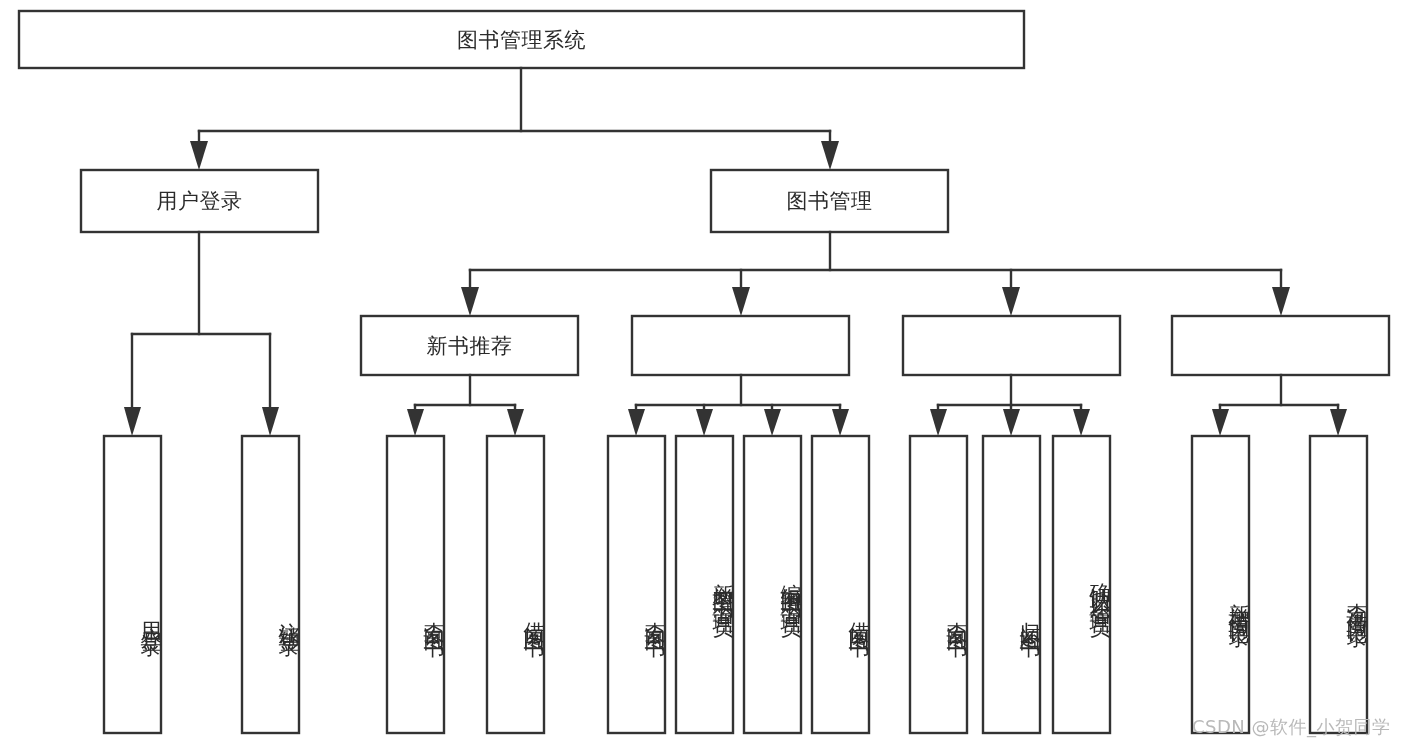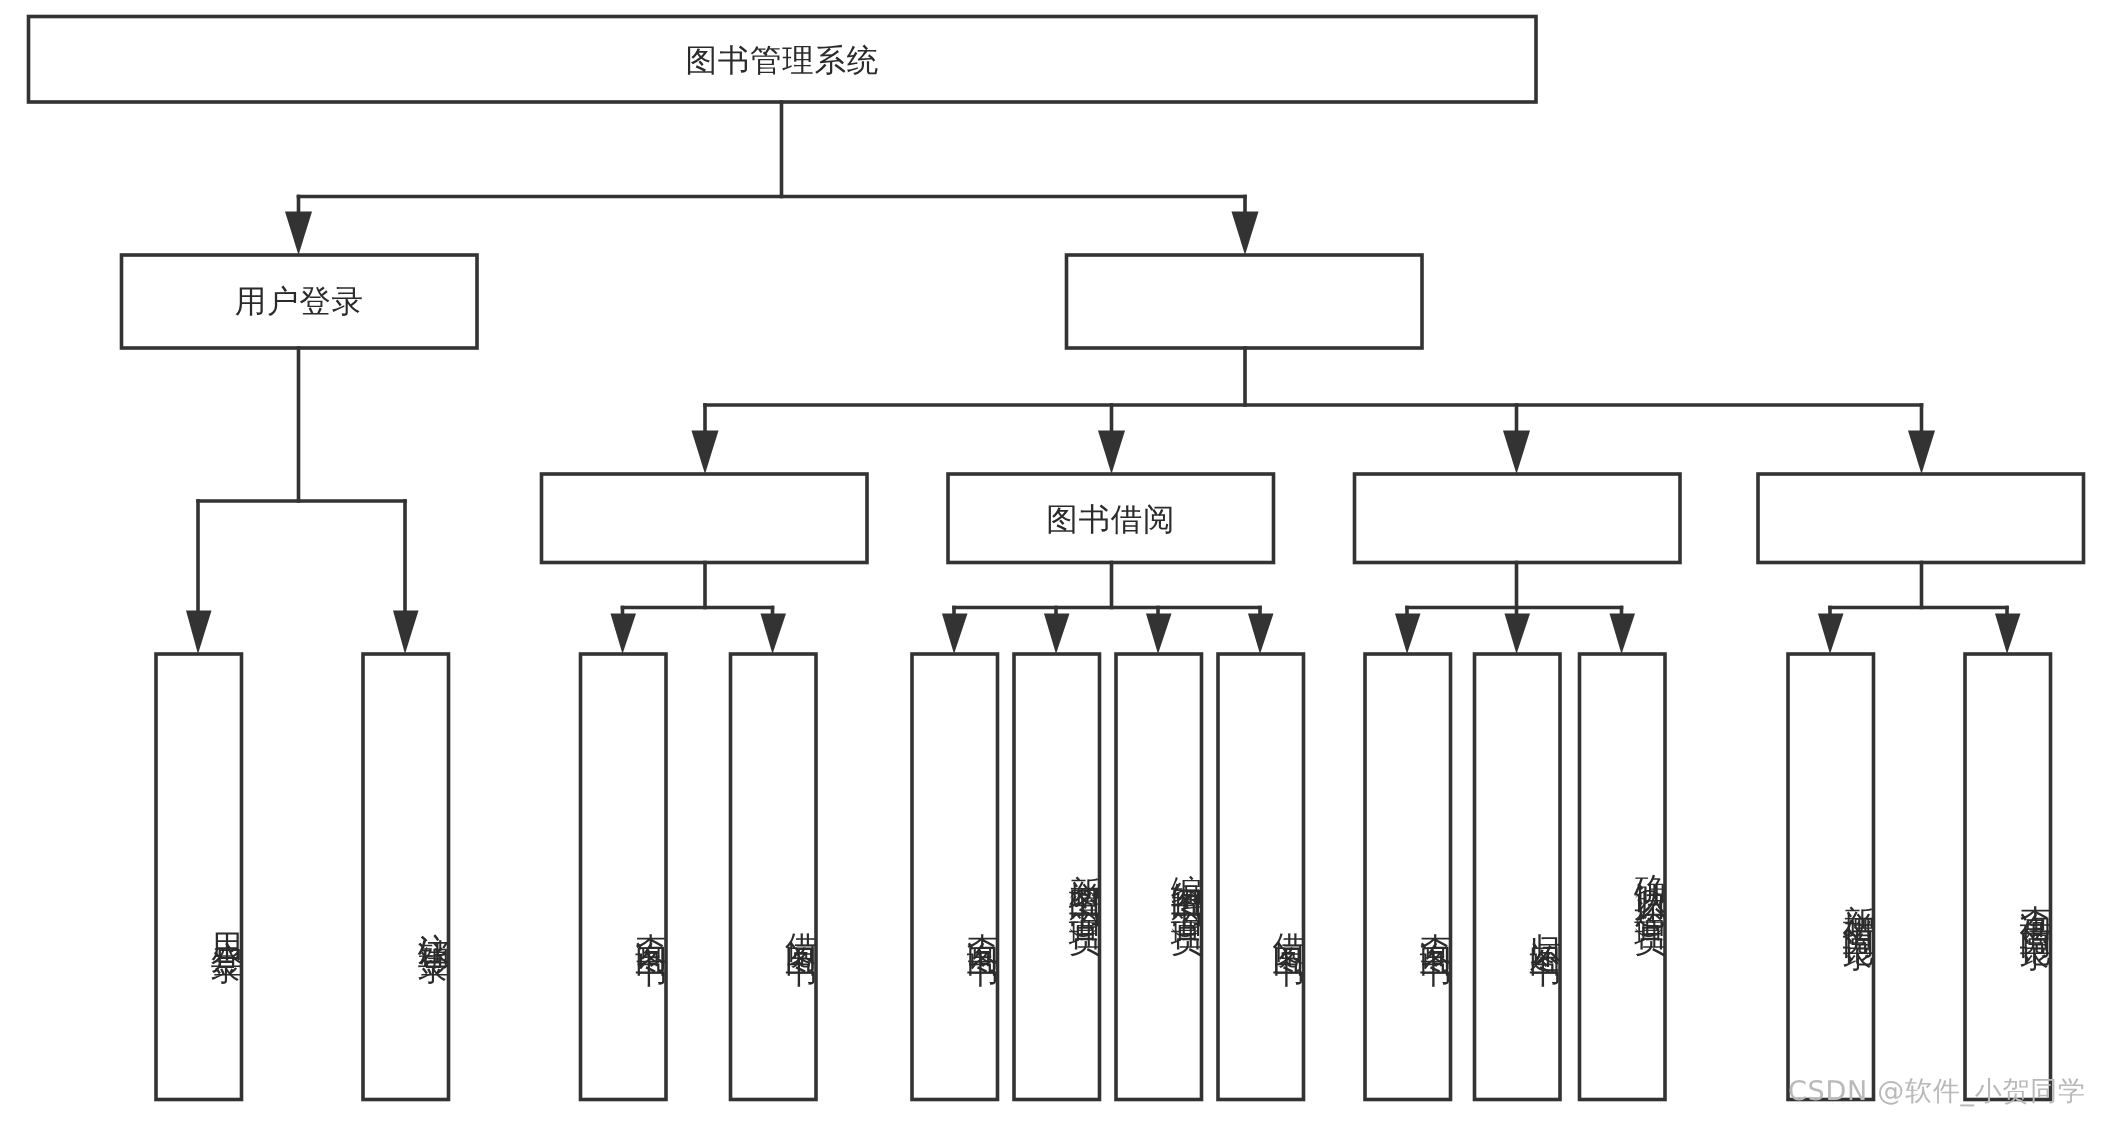--- a/index.html
+++ b/index.html
@@ -163,22 +163,23 @@
     <path class="connector" d="M1220,405 L1338,405"></path>
     <path class="connector" d="M1220,405 L1220,410"></path>
     <path class="connector" d="M1338,405 L1338,410"></path>
     <polygon class="arrow-head" points="1212,409 1229,409 1220,436"></polygon>
     <polygon class="arrow-head" points="1330,409 1347,409 1338,436"></polygon>
   </svg>
 
   <div class="node-label-h" style="left:19px; top:11px; width:1005px; height:57px;">图书管理系统</div>
 
   <div class="node-label-h" style="left:81px; top:170px; width:237px; height:62px;">用户登录</div>
+  <div class="node-label-h" style="left:711px; top:170px; width:237px; height:62px;">图书管理</div>
 
-  <div class="node-label-h" style="left:632px; top:316px; width:217px; height:59px;">图书借阅</div>
+  <div class="node-label-h" style="left:361px; top:316px; width:217px; height:59px;">新书推荐</div>
 
   <div class="node-label-v" style="left:104px; top:496px; width:57px; height:237px;">用户登录</div>
   <div class="node-label-v" style="left:242px; top:496px; width:57px; height:237px;">注销登录</div>
   <div class="node-label-v" style="left:387px; top:496px; width:57px; height:237px;">查询图书</div>
   <div class="node-label-v" style="left:487px; top:496px; width:57px; height:237px;">借阅图书</div>
   <div class="node-label-v" style="left:608px; top:496px; width:57px; height:237px;">查询图书</div>
   <div class="node-label-v" style="left:676px; top:444px; width:57px; height:289px;">新增图书（管理员）</div>
   <div class="node-label-v" style="left:744px; top:444px; width:57px; height:289px;">编辑图书（管理员）</div>
   <div class="node-label-v" style="left:812px; top:496px; width:57px; height:237px;">借阅图书</div>
   <div class="node-label-v" style="left:910px; top:496px; width:57px; height:237px;">查询图书</div>

